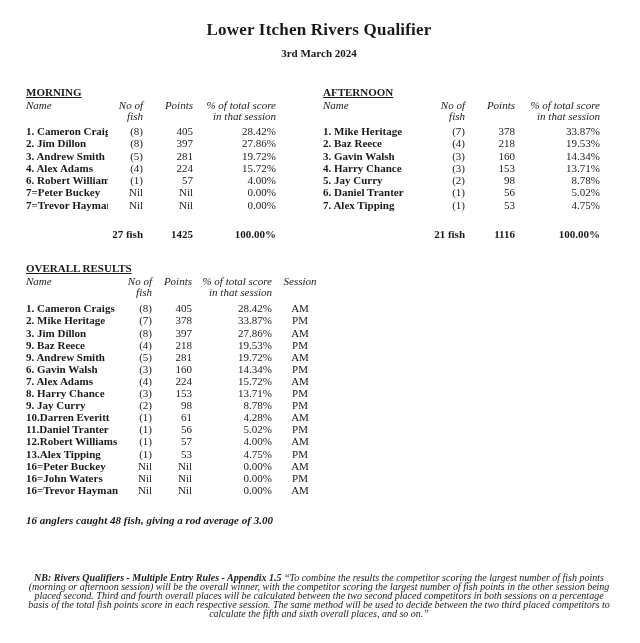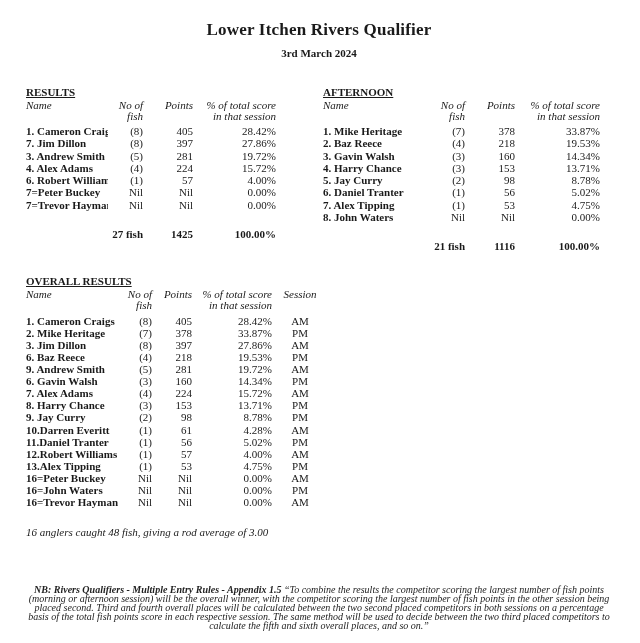--- a/index.html
+++ b/index.html
@@ -78,21 +78,21 @@
   .overall-block col.name { width: 92px; }
   .overall-block col.fish { width: 34px; }
   .overall-block col.points { width: 40px; }
   .overall-block col.pct { width: 80px; }
   .overall-block col.session { width: 56px; }
   .overall-block td { line-height: 12.1px; }
   .overall-block th { padding-bottom: 4px; }
   .summary-line {
     margin-top: 18px;
     font-size: 11px;
-    font-weight: normal;
+    font-weight: bold;
     font-style: italic;
   }
   .footnote {
     margin-top: 47px;
     font-size: 10px;
     line-height: 9px;
     font-style: italic;
     text-align: center;
     color: #222;
   }
@@ -100,21 +100,21 @@
 </style>
 </head>
 <body>
 
 <h1 class="doc-title">Lower Itchen Rivers Qualifier</h1>
 <div class="doc-date">3rd March 2024</div>
 
 <div class="sessions">
 
   <div class="session-block morning">
-    <div class="section-heading">RESULTS</div>
+    <div class="section-heading">MORNING</div>
     <table>
       <colgroup>
           <col class="name">
           <col class="fish">
           <col class="points">
           <col class="pct">
         </colgroup>
       <thead>
         <tr>
           <th class="c-name">Name</th>
@@ -126,21 +126,21 @@
       <tbody>
 
           <tr>
             <td class="c-name">1. Cameron Craigs</td>
             <td class="c-fish">(8)</td>
             <td class="c-points">405</td>
             <td class="c-pct">28.42%</td>
           </tr>
 
           <tr>
-            <td class="c-name">7. Jim Dillon</td>
+            <td class="c-name">2. Jim Dillon</td>
             <td class="c-fish">(8)</td>
             <td class="c-points">397</td>
             <td class="c-pct">27.86%</td>
           </tr>
 
           <tr>
             <td class="c-name">3. Andrew Smith</td>
             <td class="c-fish">(5)</td>
             <td class="c-points">281</td>
             <td class="c-pct">19.72%</td>
@@ -247,26 +247,20 @@
             <td class="c-pct">5.02%</td>
           </tr>
 
           <tr>
             <td class="c-name">7. Alex Tipping</td>
             <td class="c-fish">(1)</td>
             <td class="c-points">53</td>
             <td class="c-pct">4.75%</td>
           </tr>
 
-          <tr>
-            <td class="c-name">8. John Waters</td>
-            <td class="c-fish">Nil</td>
-            <td class="c-points">Nil</td>
-            <td class="c-pct">0.00%</td>
-          </tr>
         </tbody>
       <tbody>
         <tr class="total-row">
           <td class="c-name"></td>
           <td class="c-fish">21 fish</td>
           <td class="c-points">1116</td>
           <td class="c-pct">100.00%</td>
         </tr>
       </tbody>
     </table>
@@ -313,21 +307,21 @@
 
         <tr>
           <td class="c-name">3. Jim Dillon</td>
           <td class="c-fish">(8)</td>
           <td class="c-points">397</td>
           <td class="c-pct">27.86%</td>
           <td class="c-session">AM</td>
         </tr>
 
         <tr>
-          <td class="c-name">6. Baz Reece</td>
+          <td class="c-name">9. Baz Reece</td>
           <td class="c-fish">(4)</td>
           <td class="c-points">218</td>
           <td class="c-pct">19.53%</td>
           <td class="c-session">PM</td>
         </tr>
 
         <tr>
           <td class="c-name">9. Andrew Smith</td>
           <td class="c-fish">(5)</td>
           <td class="c-points">281</td>

